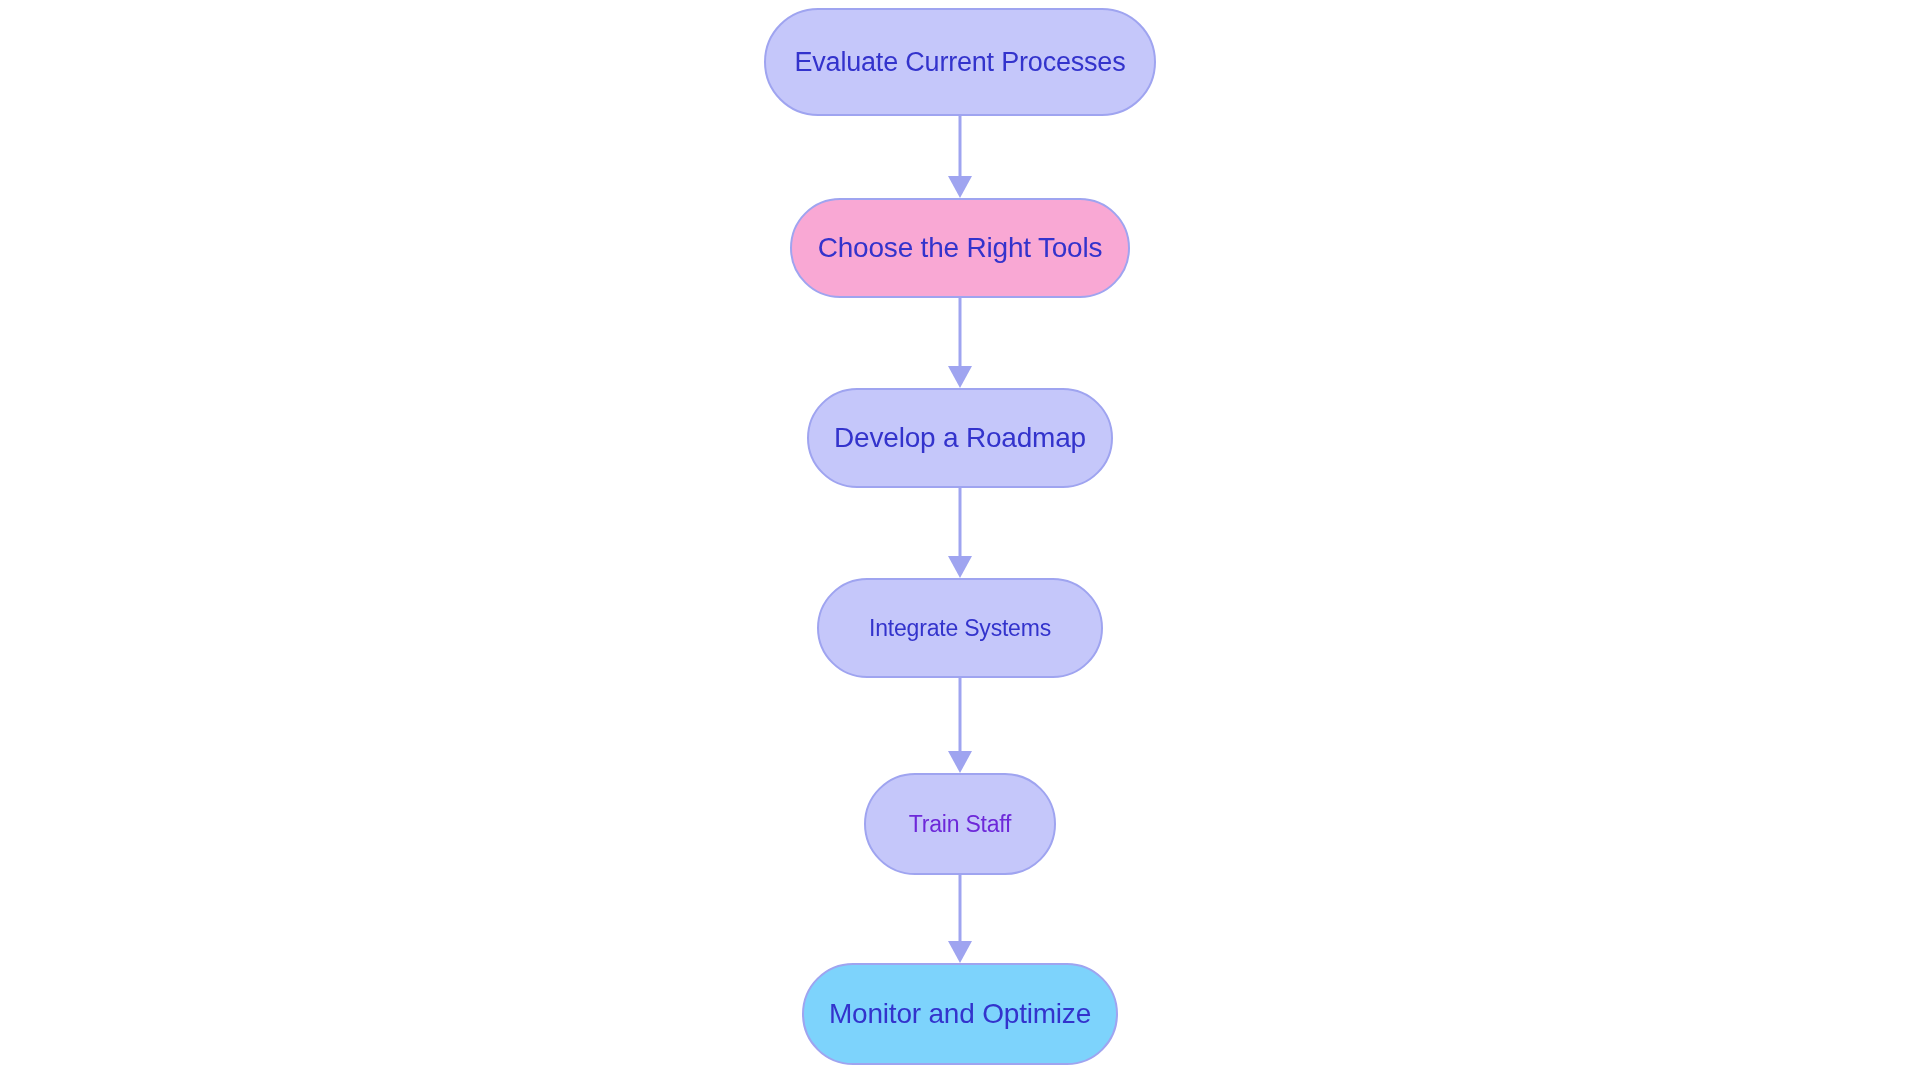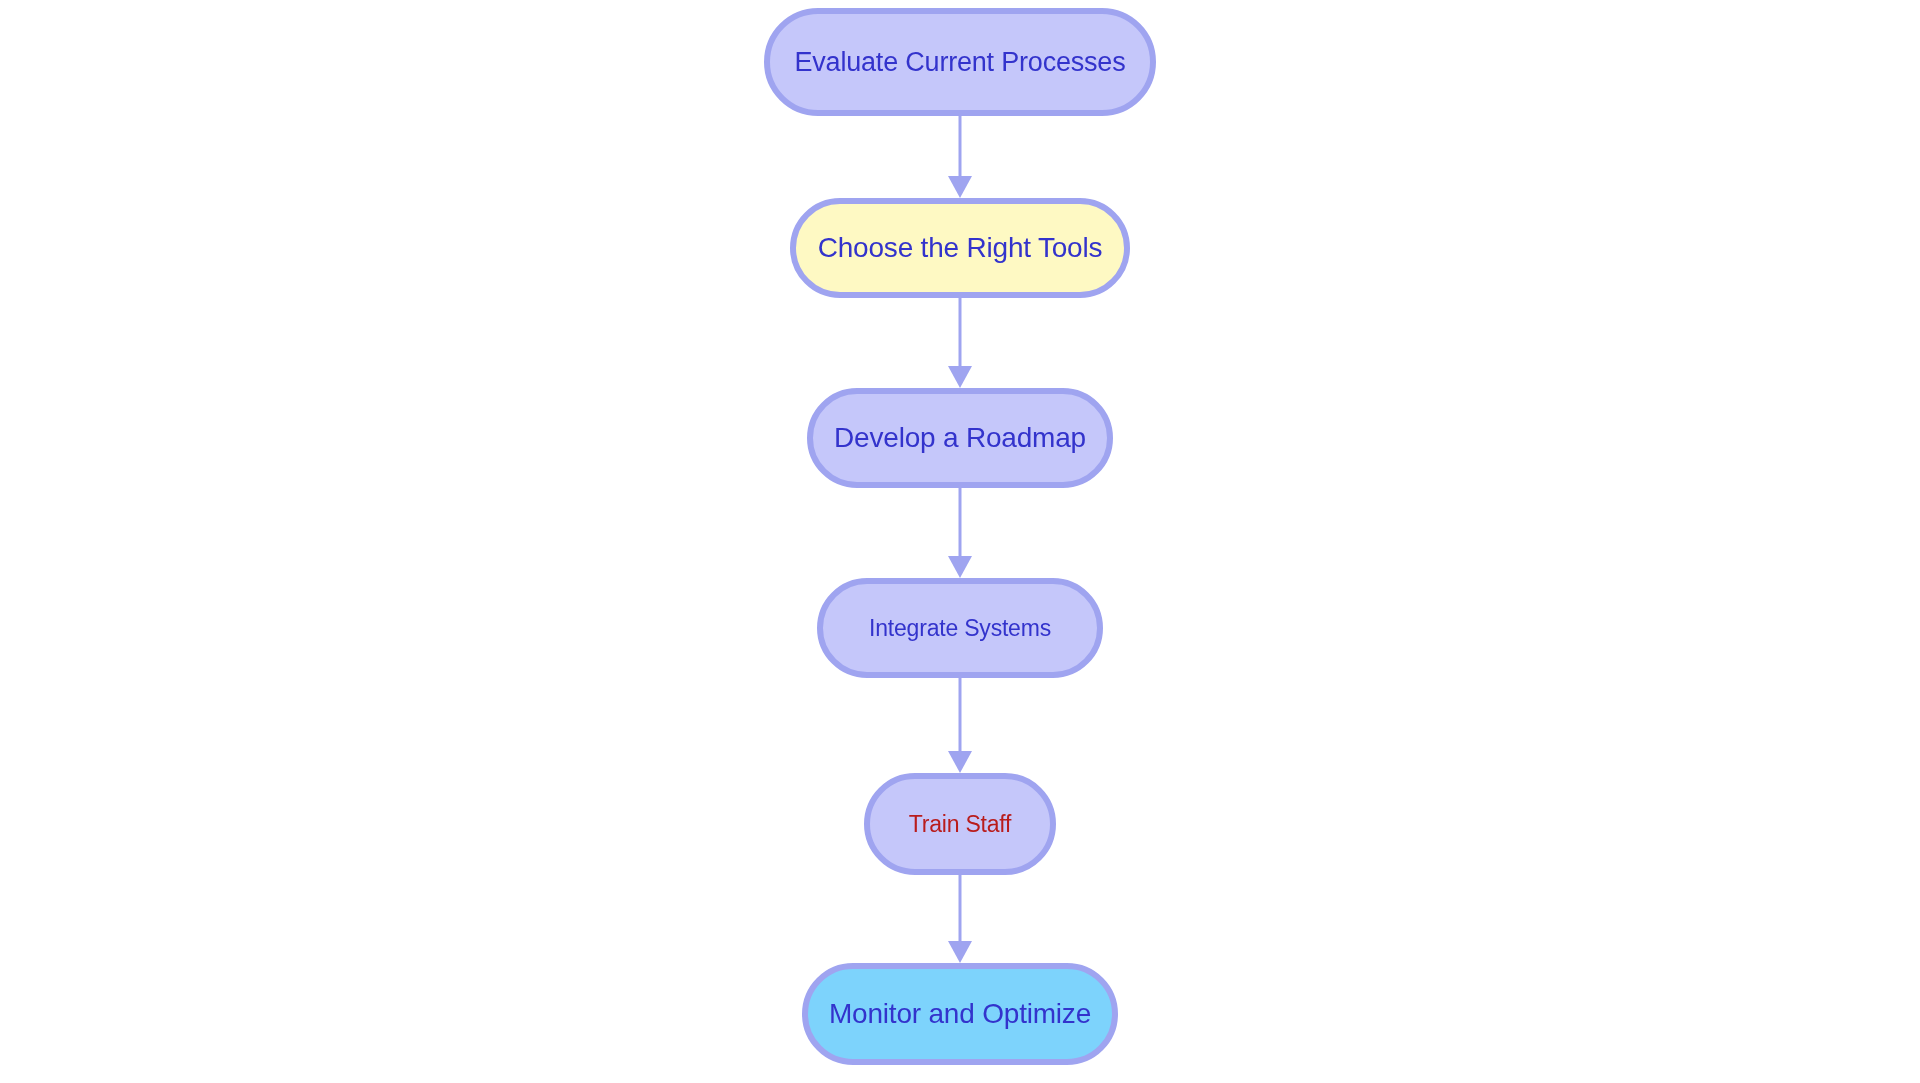--- a/index.html
+++ b/index.html
@@ -30,21 +30,21 @@
   }
 
   
   .flow-node {
     position: absolute;
     box-sizing: border-box;
     display: flex;
     align-items: center;
     justify-content: center;
     background: #c5c7fa;
-    border: 6px solid #0f172a;
+    border: 2px solid #0f172a;
     border-radius: 9999px;
     transform: translateX(-50%);
     left: 960px;
   }
   .flow-node-label {
     font-family: "Liberation Sans", sans-serif;
     font-size: 23px;
     font-weight: 400;
     color: #3333cc;
     letter-spacing: -0.2px;
@@ -74,21 +74,21 @@
       <span class="flow-node-label" style="color: rgb(51, 51, 204); font-size: 27px;">Evaluate Current Processes</span>
     </div>
 
     <div class="flow-connector" id="edge-e1" style="top: 116px; height: 82px;">
         <svg width="40" height="82" viewBox="0 0 40 82">
           <line x1="20" y1="0" x2="20" y2="62" stroke="#9fa4f0" stroke-width="3"></line>
           <polygon points="8,60 32,60 20,82" fill="#9fa4f0"></polygon>
         </svg>
       </div>
 
-    <div class="flow-node" id="node-n2" style="width: 340px; height: 100px; left: 960px; top: 198px; background: #fef9c3; border-color: rgb(159, 164, 240);">
+    <div class="flow-node" id="node-n2" style="width: 340px; height: 100px; left: 960px; top: 198px; background: #f9a8d4; border-color: rgb(159, 164, 240);">
       <span class="flow-node-label" style="color: rgb(51, 51, 204); font-size: 28px;">Choose the Right Tools</span>
     </div>
 
     <div class="flow-connector" id="edge-e2" style="top: 298px; height: 90px;">
         <svg width="40" height="90" viewBox="0 0 40 90">
           <line x1="20" y1="0" x2="20" y2="70" stroke="#9fa4f0" stroke-width="3"></line>
           <polygon points="8,68 32,68 20,90" fill="#9fa4f0"></polygon>
         </svg>
       </div>
 
@@ -108,21 +108,21 @@
     </div>
 
     <div class="flow-connector" id="edge-e4" style="top: 678px; height: 95px;">
         <svg width="40" height="95" viewBox="0 0 40 95">
           <line x1="20" y1="0" x2="20" y2="75" stroke="#9fa4f0" stroke-width="3"></line>
           <polygon points="8,73 32,73 20,95" fill="#9fa4f0"></polygon>
         </svg>
       </div>
 
     <div class="flow-node" id="node-n5" style="width: 192px; height: 102px; left: 960px; top: 773px; background: rgb(197, 199, 250); border-color: rgb(159, 164, 240);">
-      <span class="flow-node-label" style="color: #b91c1c;">Train Staff</span>
+      <span class="flow-node-label" style="color: #6d28d9;">Train Staff</span>
     </div>
 
     <div class="flow-connector" id="edge-e5" style="top: 875px; height: 88px;">
         <svg width="40" height="88" viewBox="0 0 40 88">
           <line x1="20" y1="0" x2="20" y2="68" stroke="#9fa4f0" stroke-width="3"></line>
           <polygon points="8,66 32,66 20,88" fill="#9fa4f0"></polygon>
         </svg>
       </div>
 
     <div class="flow-node" id="node-n6" style="width: 316px; height: 102px; left: 960px; top: 963px; background: #7dd3fc; border-color: rgb(159, 164, 240);">

